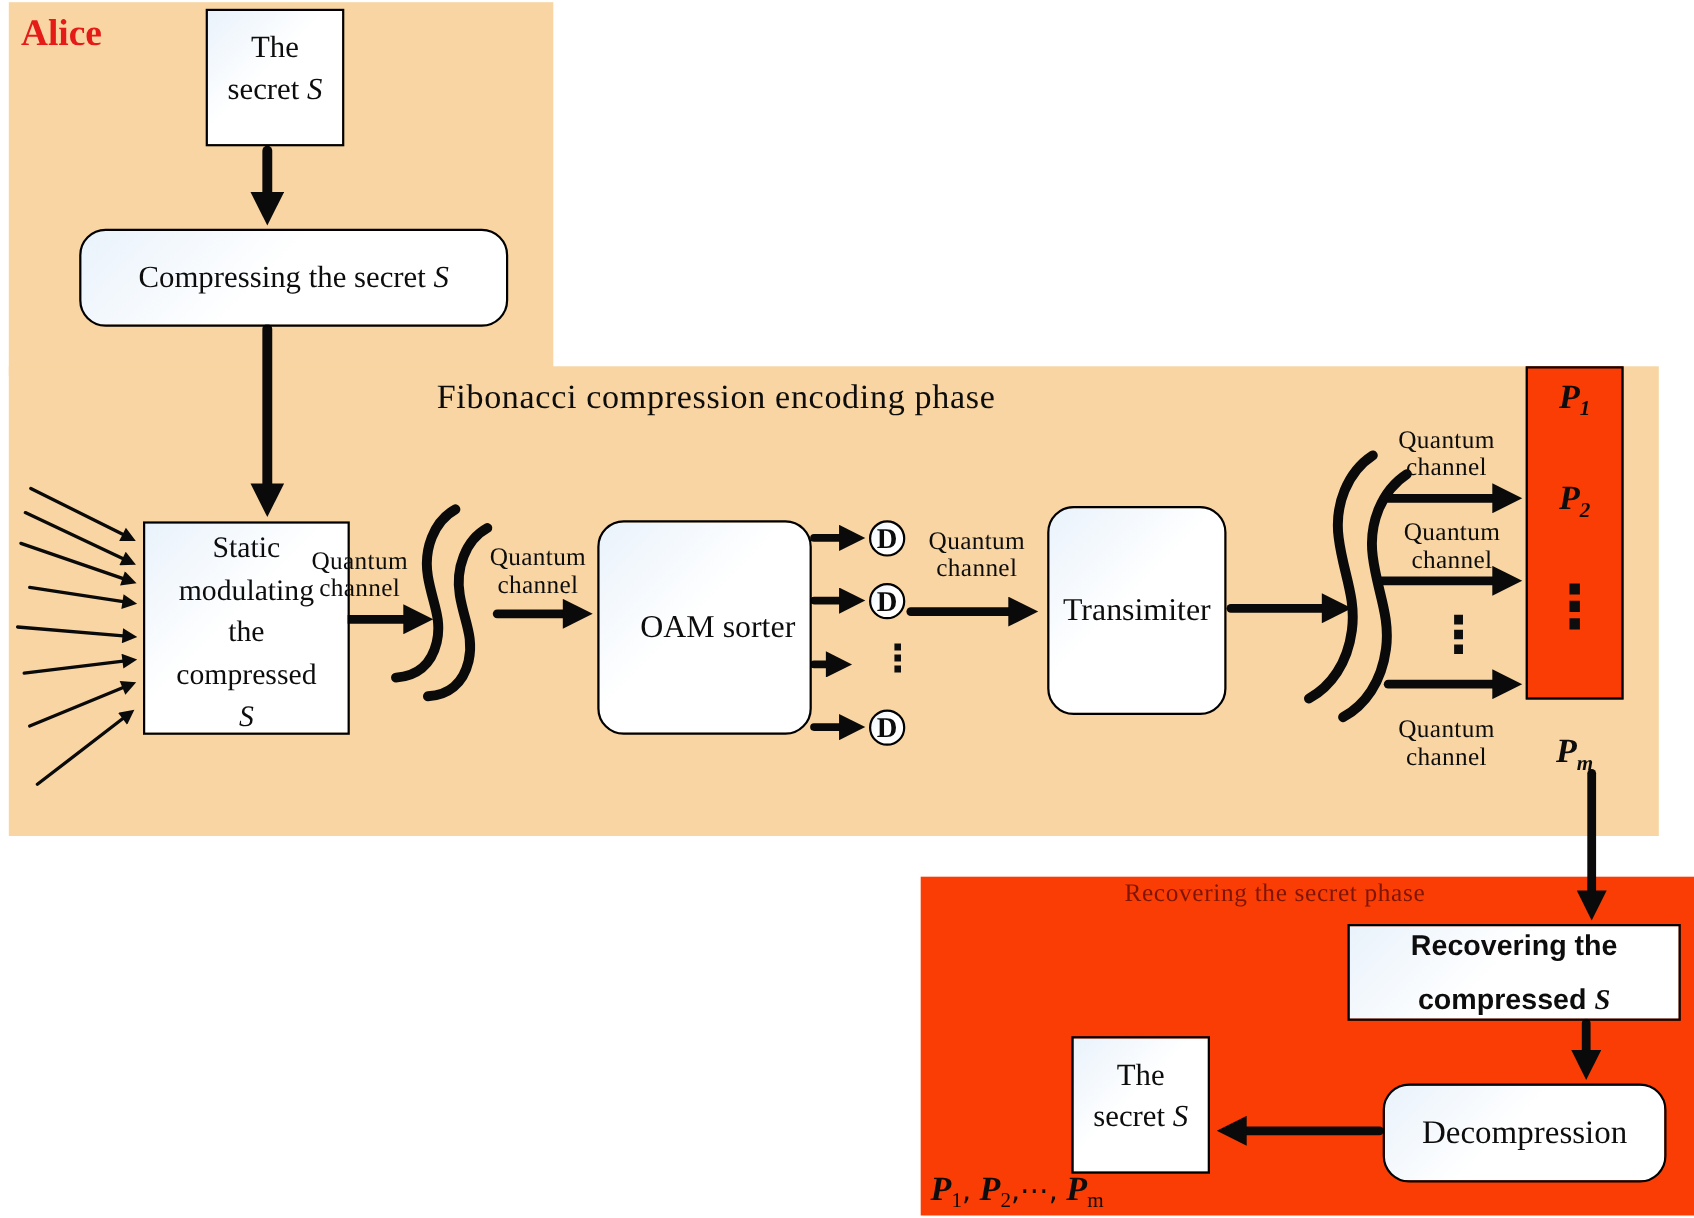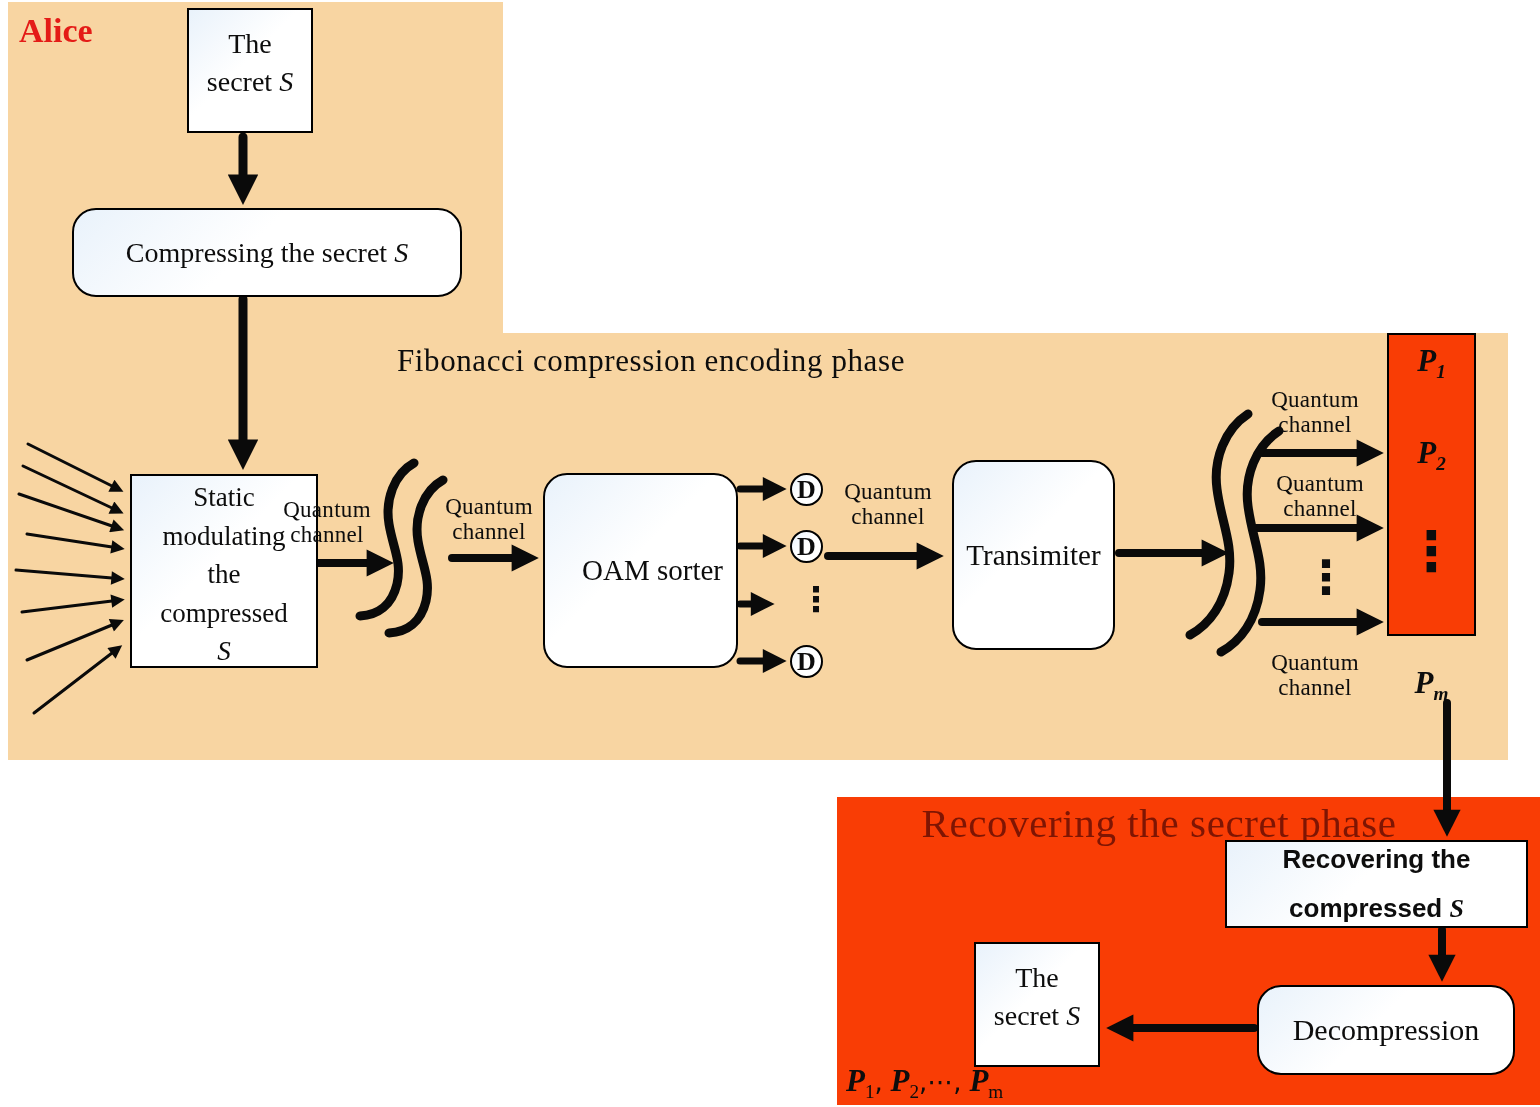--- a/index.html
+++ b/index.html
@@ -12,21 +12,21 @@
        background:linear-gradient(135deg,#e9f2fb 0%,#ffffff 45%,#ffffff 100%);
        text-align:center;}
   .flexc{display:flex;align-items:center;justify-content:center;border-radius:24px;}
   .flexcol{display:flex;flex-direction:column;align-items:center;justify-content:center;}
   svg.connectors{position:absolute;left:0;top:0;pointer-events:none;}
   .lbl{position:absolute;}
   .qc{position:absolute;width:124px;text-align:center;font-size:23px;line-height:25px;letter-spacing:.3px;}
   .title-dist{position:absolute;left:371px;top:337px;width:560px;text-align:center;
               font-size:31px;line-height:47px;letter-spacing:.6px;}
   .title-rec{position:absolute;left:854px;top:799px;width:610px;text-align:center;
-             font-size:41px;letter-spacing:.6px;color:var(--recovering_title,#7e1503);}
+             font-size:23px;letter-spacing:.6px;color:var(--recovering_title,#7e1503);}
   .alice{position:absolute;left:19px;top:12px;font-family:Liberation Serif, serif;
          font-weight:bold;font-size:34px;color:var(--alice_red,#e41b17);}
   .dbox{font-size:26px;font-weight:600;}
   .pl{font-style:italic;font-weight:600;font-size:31px;}
   .pl sub, .plist sub{font-size:0.62em;vertical-align:-0.35em;line-height:0;}
   .dots{font-family:"DejaVu Sans",sans-serif;font-weight:bold;text-align:center;line-height:0.78;}
   .plist{position:absolute;left:846px;top:1063px;font-size:31px;}
   .plist i{font-weight:600;}
   .plist .sep{font-family:"DejaVu Sans","Liberation Serif",serif;font-size:26px;}
   .sans-bold{font-family:"Liberation Sans","DejaVu Sans",sans-serif;font-weight:bold;}

